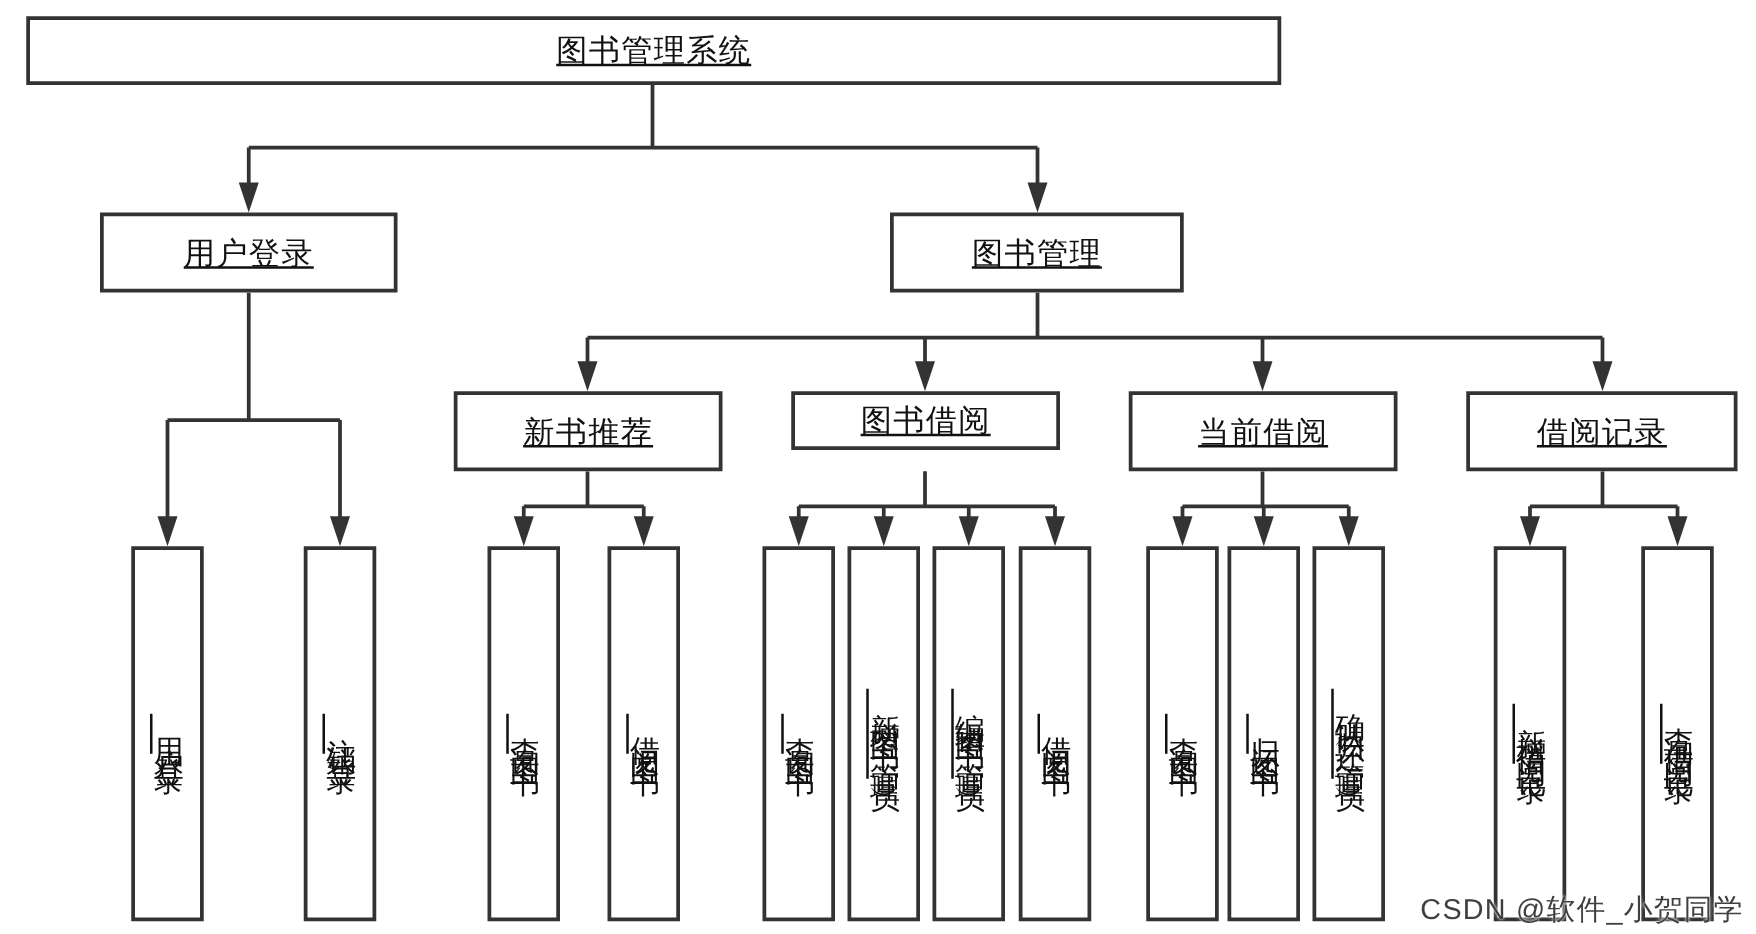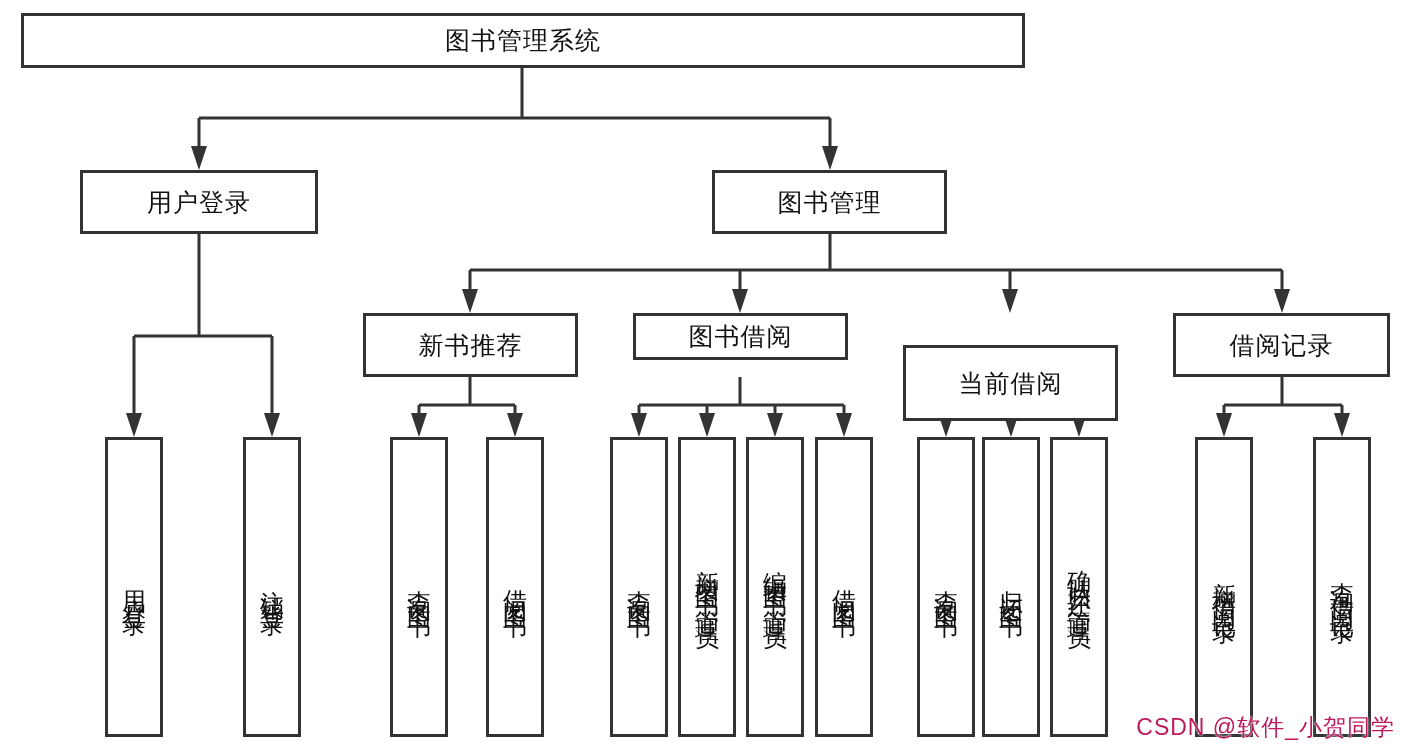--- a/index.html
+++ b/index.html
@@ -26,38 +26,39 @@
     border: 3px solid #333333;
     background: #ffffff;
     color: #111111;
     display: flex;
     align-items: center;
     justify-content: center;
     font-size: 25px;
     letter-spacing: 1px;
     z-index: 1;
     white-space: nowrap;
+    text-decoration: underline;
   }
   .leaf {
     top: 437px;
     width: 58px;
     height: 300px;
     writing-mode: vertical-rl;
     text-orientation: mixed;
     font-size: 24px;
     letter-spacing: 8px;
     white-space: normal;
   }
   .watermark {
     position: absolute;
     right: 10px;
     bottom: 4px;
     z-index: 2;
     font-size: 23px;
-    color: #be185d;
+    color: #404040;
     letter-spacing: 1px;
     text-shadow: 0 0 3px #ffffff, 0 0 1px #ffffff;
   }
 </style>
 </head>
 <body>
 
 <div id="canvas">
 
   <svg id="connectors" width="1405" height="747" viewBox="0 0 1405 747">
@@ -93,21 +94,21 @@
     </g>
   </svg>
 
   <div class="node" style="left:21px; top:13px; width:1004px; height:55px;">图书管理系统</div>
 
   <div class="node" style="left:80px; top:170px; width:238px; height:64px;">用户登录</div>
   <div class="node" style="left:363px; top:313px; width:215px; height:64px;">新书推荐</div>
 
   <div class="node" style="left:712px; top:170px; width:235px; height:64px;">图书管理</div>
   <div class="node" style="left:633px; top:313px; width:215px; height:47px;">图书借阅</div>
-  <div class="node" style="left:903px; top:313px; width:215px; height:76px;margin-top:32px;">当前借阅</div>
+  <div class="node" style="left:903px; top:313px; width:215px; height:64px;">当前借阅</div>
   <div class="node" style="left:1173px; top:313px; width:217px; height:64px;">借阅记录</div>
 
   <div class="node leaf" style="left:105px;">用户登录</div>
   <div class="node leaf" style="left:243px;">注销登录</div>
 
   <div class="node leaf" style="left:390px;">查询图书</div>
   <div class="node leaf" style="left:486px;">借阅图书</div>
 
   <div class="node leaf" style="left:610px;">查询图书</div>
   <div class="node leaf" style="left:678px;">新增图书（管理员）</div>

